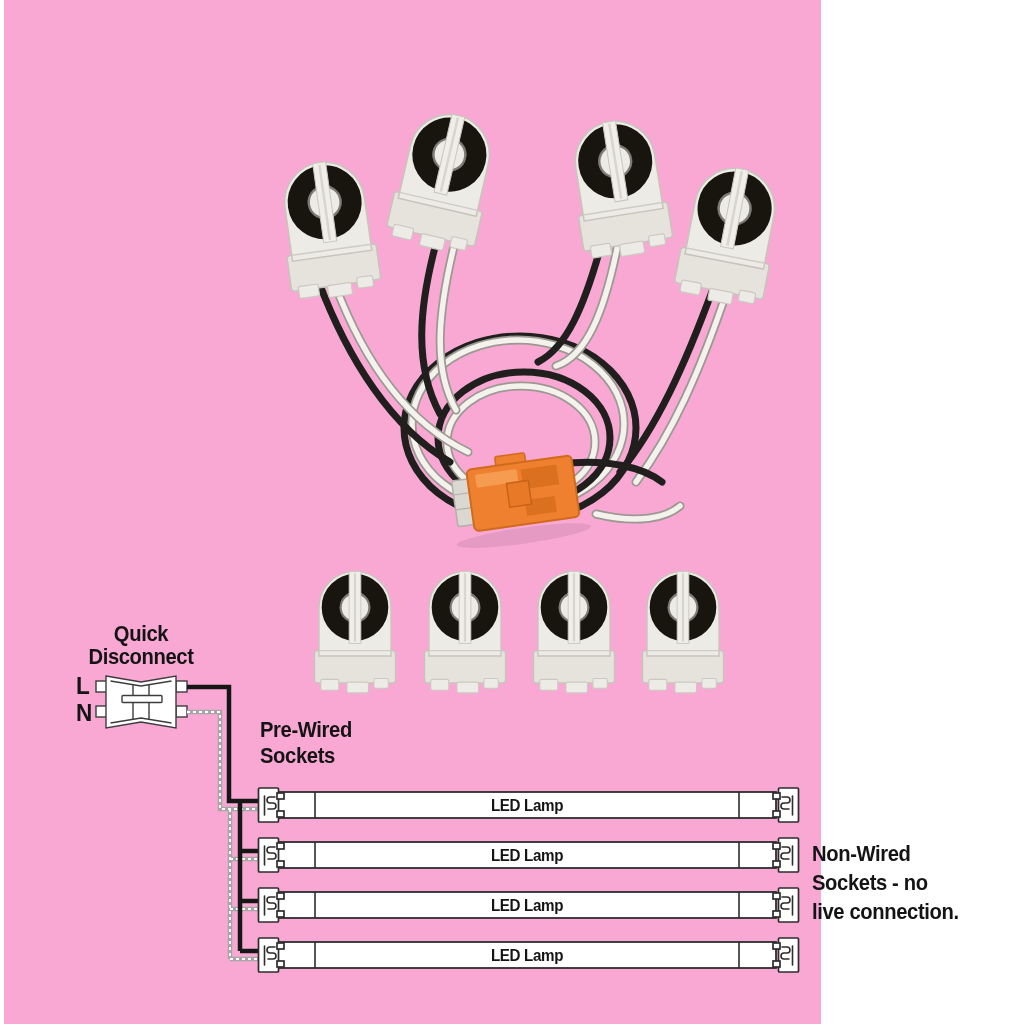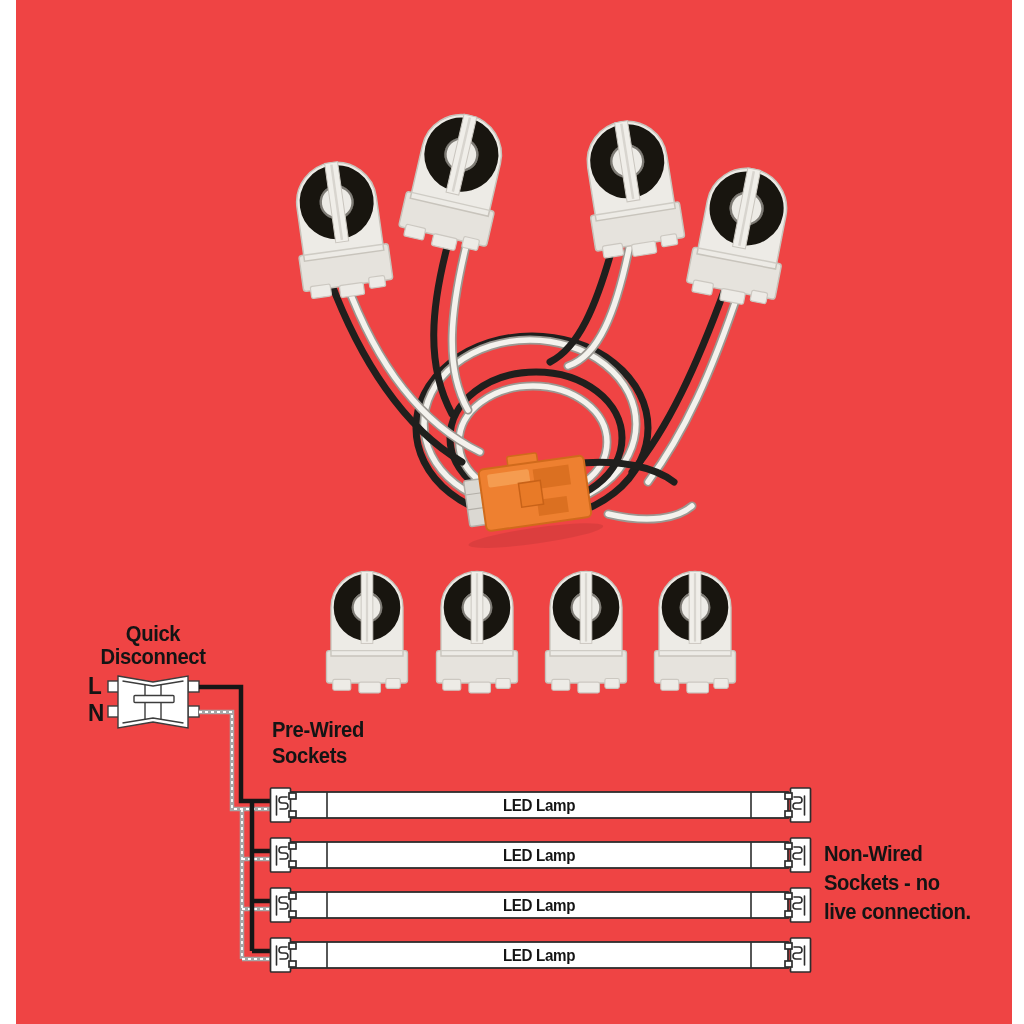--- a/index.html
+++ b/index.html
@@ -1,18 +1,18 @@
 <!DOCTYPE html>
 <html><head>
 <meta charset="utf-8">
 <style>
   html,body{margin:0;padding:0;background:#ffffff;}
   body{width:1024px;height:1024px;position:relative;overflow:hidden;
        font-family:"Liberation Sans",sans-serif;}
-  .canvas{position:absolute;left:16px;top:0;width:996px;height:1024px;background:#ef4444;}
+  .canvas{position:absolute;left:4px;top:0;width:817px;height:1024px;background:#f9a8d4;}
   svg{position:absolute;overflow:visible;}
   .photoSvg{left:240px;top:95px;width:570px;height:615px;}
   .diagSvg{left:0;top:600px;width:1024px;height:424px;}
 
   
   .wB{stroke:#201f1d;stroke-width:7;fill:none;stroke-linecap:round;}
   .wWo{stroke:#9c9892;stroke-width:9;fill:none;stroke-linecap:round;}
   .wWi{stroke:#f4f2ed;stroke-width:5.5;fill:none;stroke-linecap:round;}
 
   

